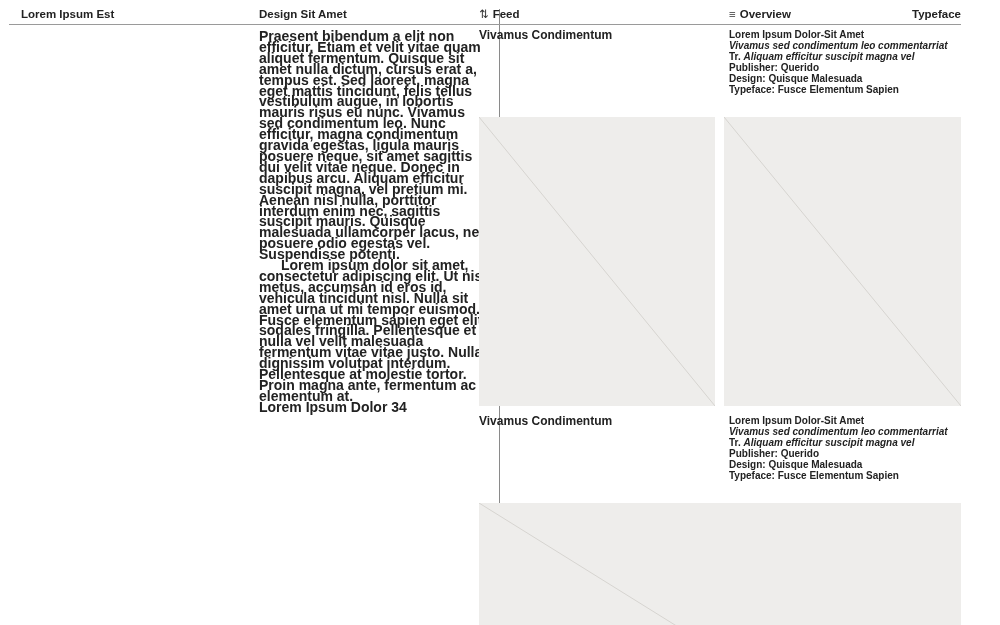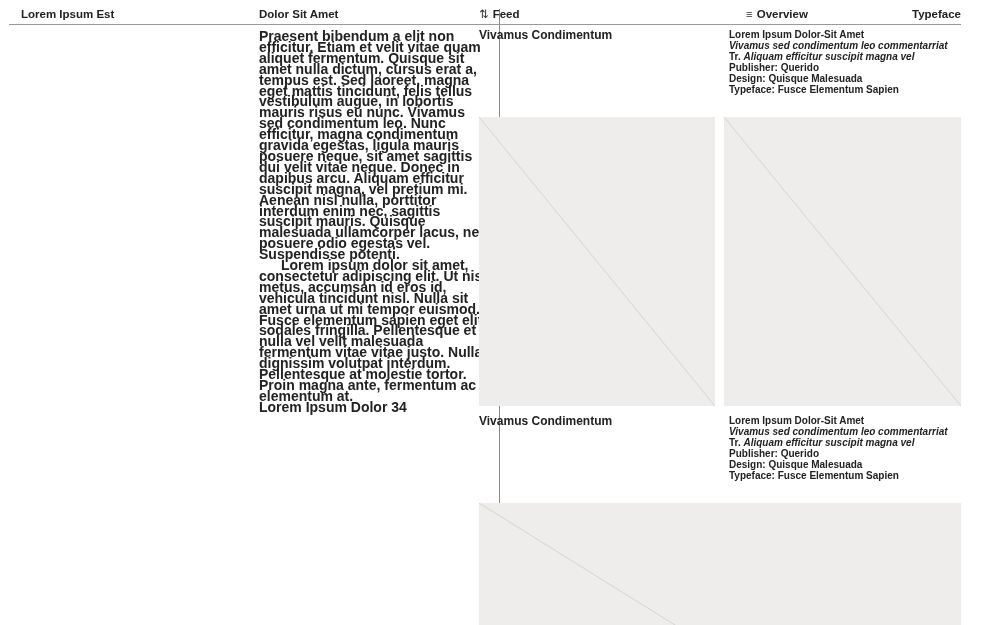--- a/index.html
+++ b/index.html
@@ -53,38 +53,38 @@
     .placeholder svg { position: absolute; left: 0; top: 0; width: 100%; height: 100%; }
   </style>
 </head>
 <body>
 
 <div class="page">
 
   <div class="col-left">
     <div class="header">
       <span class="h-item" style="left:12px;">Lorem Ipsum Est</span>
-      <span class="h-item" style="left:250px;">Dolor Sit Amet</span>
+      <span class="h-item" style="left:250px;">Design Sit Amet</span>
     </div>
 
     <div class="body-text">
       <p>Praesent bibendum a elit non efficitur. Etiam et velit vitae quam aliquet fermentum. Quisque sit amet nulla dictum, cursus erat a, tempus est. Sed laoreet, magna eget mattis tincidunt, felis tellus vestibulum augue, in lobortis mauris risus eu nunc. Vivamus sed condimentum leo. Nunc efficitur, magna condimentum gravida egestas, ligula mauris posuere neque, sit amet sagittis dui velit vitae neque. Donec in dapibus arcu. Aliquam efficitur suscipit magna, vel pretium mi. Aenean nisl nulla, porttitor interdum enim nec, sagittis suscipit mauris. Quisque malesuada ullamcorper lacus, nec posuere odio egestas vel. Suspendisse potenti.</p>
       <p class="indent">Lorem ipsum dolor sit amet, consectetur adipiscing elit. Ut nisl metus, accumsan id eros id, vehicula tincidunt nisl. Nulla sit amet urna ut mi tempor euismod. Fusce elementum sapien eget elit sodales fringilla. Pellentesque et nulla vel velit malesuada fermentum vitae vitae justo. Nulla dignissim volutpat interdum. Pellentesque at molestie tortor. Proin magna ante, fermentum ac elementum at.</p>
       <p class="footnote">Lorem Ipsum Dolor 34</p>
     </div>
   </div>
 
   <div class="divider-v"></div>
 
   <div class="col-right">
     <div class="header">
       <span class="h-item" style="left:0;">
         <span class="icon">⇅</span><span>Feed</span>
       </span>
-      <span class="h-item" style="left:250px;margin-left:17px;">
+      <span class="h-item" style="left:250px;">
         <span class="icon">≡</span><span>Overview</span>
       </span>
       <span class="h-item" style="right:0;">Typeface</span>
     </div>
 
     <span class="item-title" style="left:0; top:30px;">Vivamus Condimentum</span>
     <div class="meta" style="top:30px;">
       <div>Lorem Ipsum Dolor-Sit Amet</div>
       <div class="it">Vivamus sed condimentum leo commentarriat</div>
       <div><span>Tr. </span><span class="it">Aliquam efficitur suscipit magna vel</span></div>

